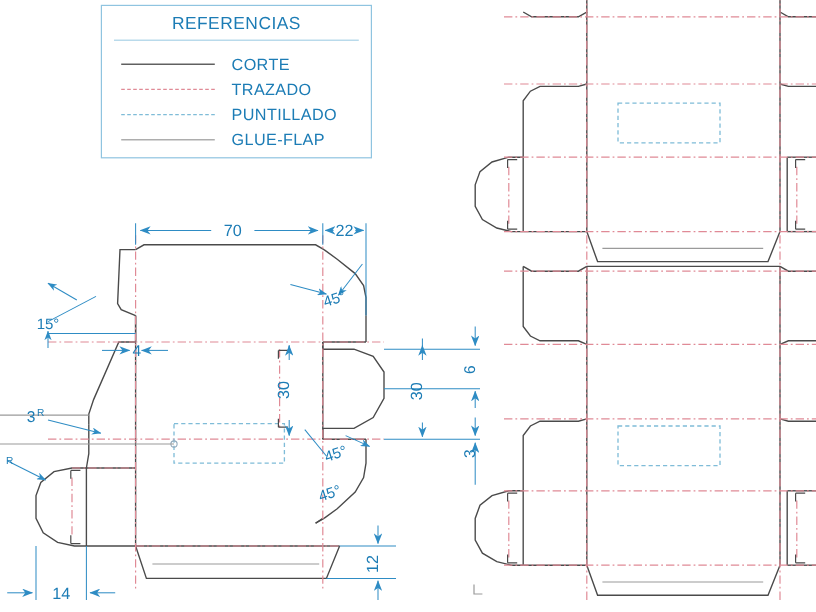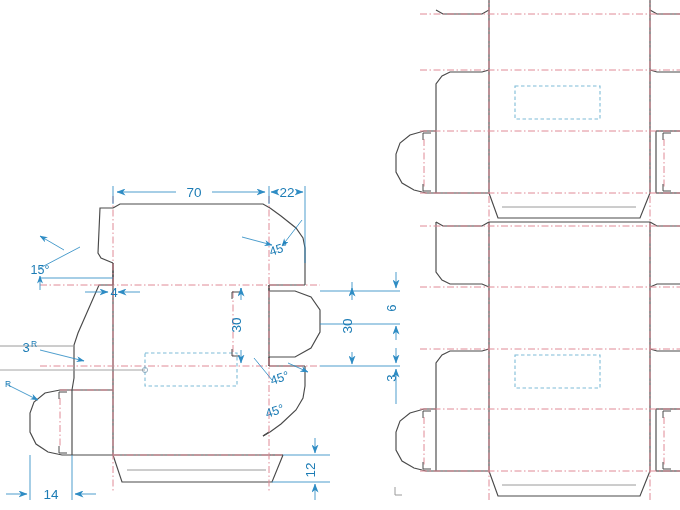--- a/index.html
+++ b/index.html
@@ -338,14 +338,41 @@
       <text x="396" y="308" font-size="13" text-anchor="middle" transform="rotate(-90 396 308)">6</text>
 
       <text x="396" y="378" font-size="13" text-anchor="middle" transform="rotate(-90 396 378)">3</text>
 
       <text x="315" y="470" font-size="13.5" text-anchor="middle" transform="rotate(-90 315 470)">12</text>
 
       <text x="51" y="499" font-size="13.5" text-anchor="middle">14</text>
     </g>
   </svg>
 
+  <div class="legend-box">
+    <div class="legend-title">REFERENCIAS</div>
+    <div class="legend-underline"></div>
+    <div class="legend-rows">
+
+      <div class="legend-row">
+        <div class="legend-sample ls-corte"></div>
+        <div class="legend-label">CORTE</div>
+      </div>
+
+      <div class="legend-row">
+        <div class="legend-sample ls-trazado"></div>
+        <div class="legend-label">TRAZADO</div>
+      </div>
+
+      <div class="legend-row">
+        <div class="legend-sample ls-punt"></div>
+        <div class="legend-label">PUNTILLADO</div>
+      </div>
+
+      <div class="legend-row">
+        <div class="legend-sample ls-glue"></div>
+        <div class="legend-label">GLUE-FLAP</div>
+      </div>
+
+    </div>
+  </div>
 
 </div>
 
 </body></html>

